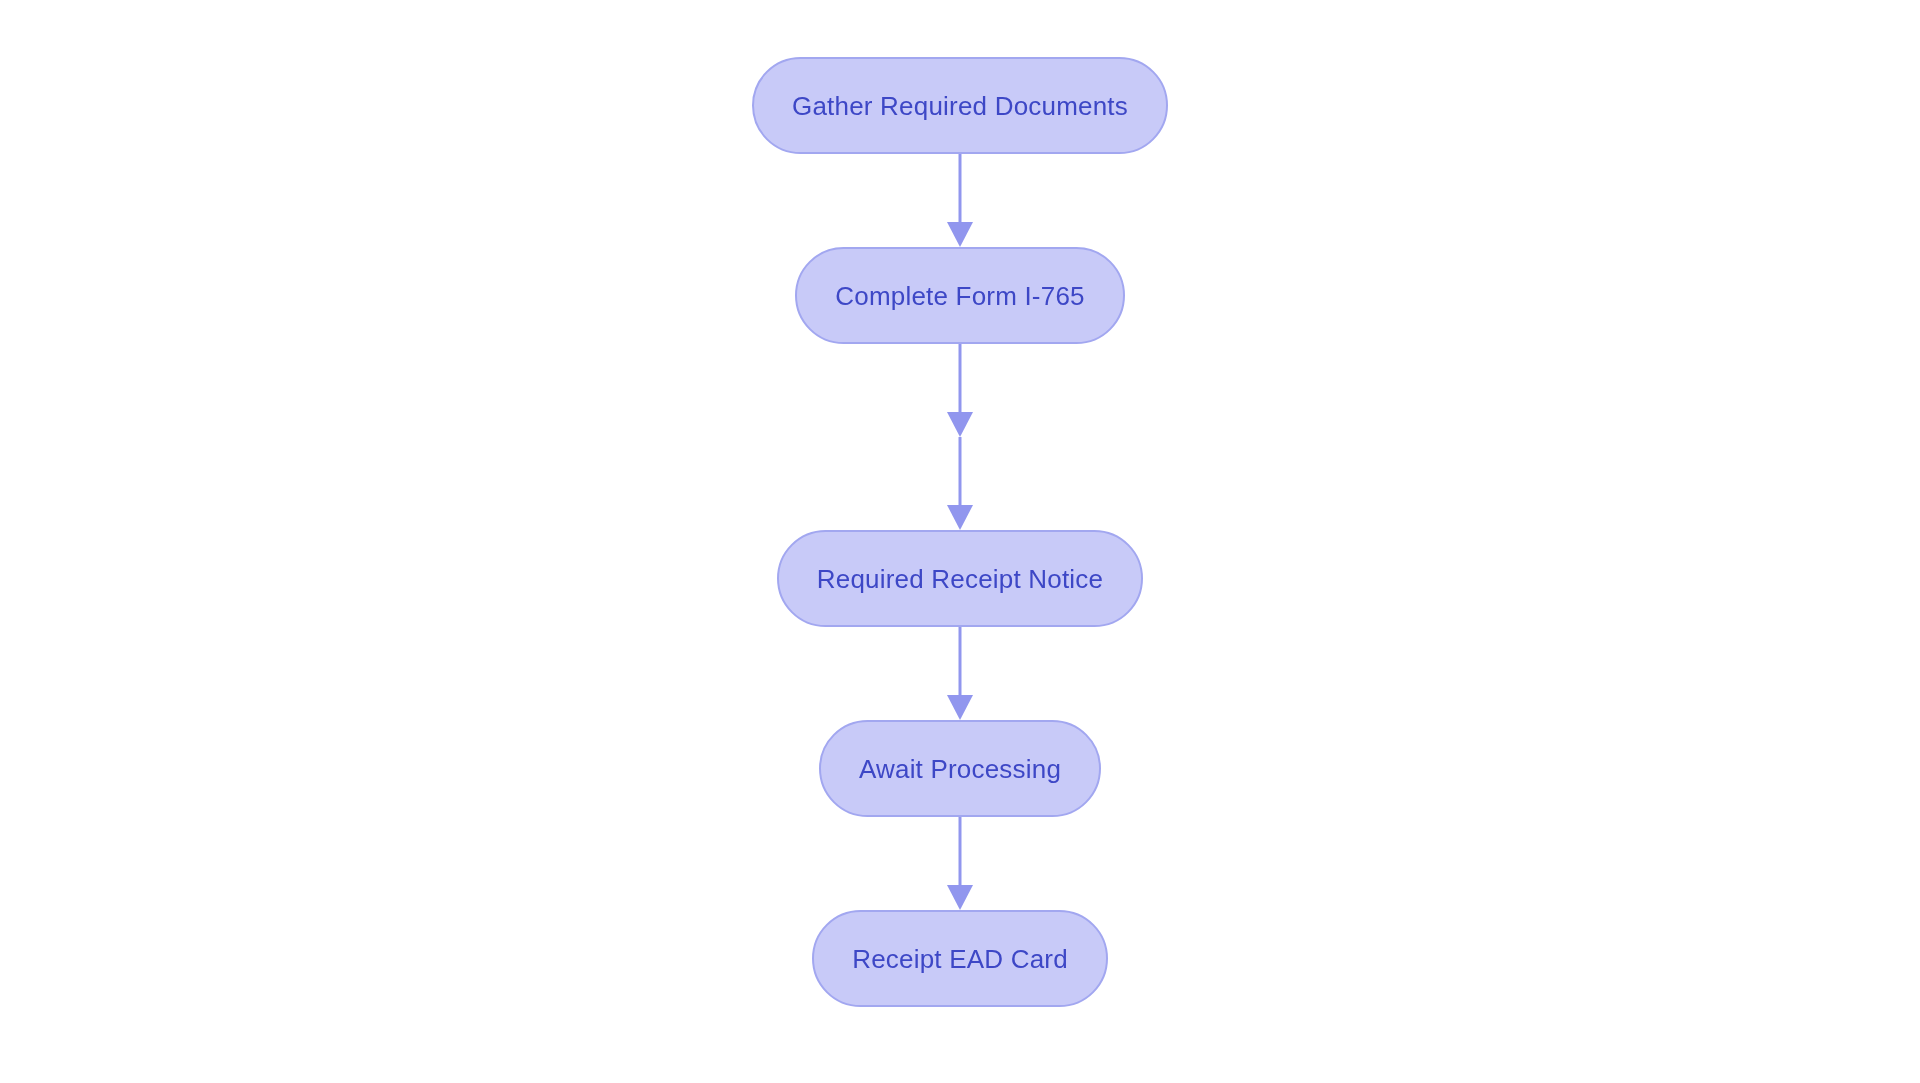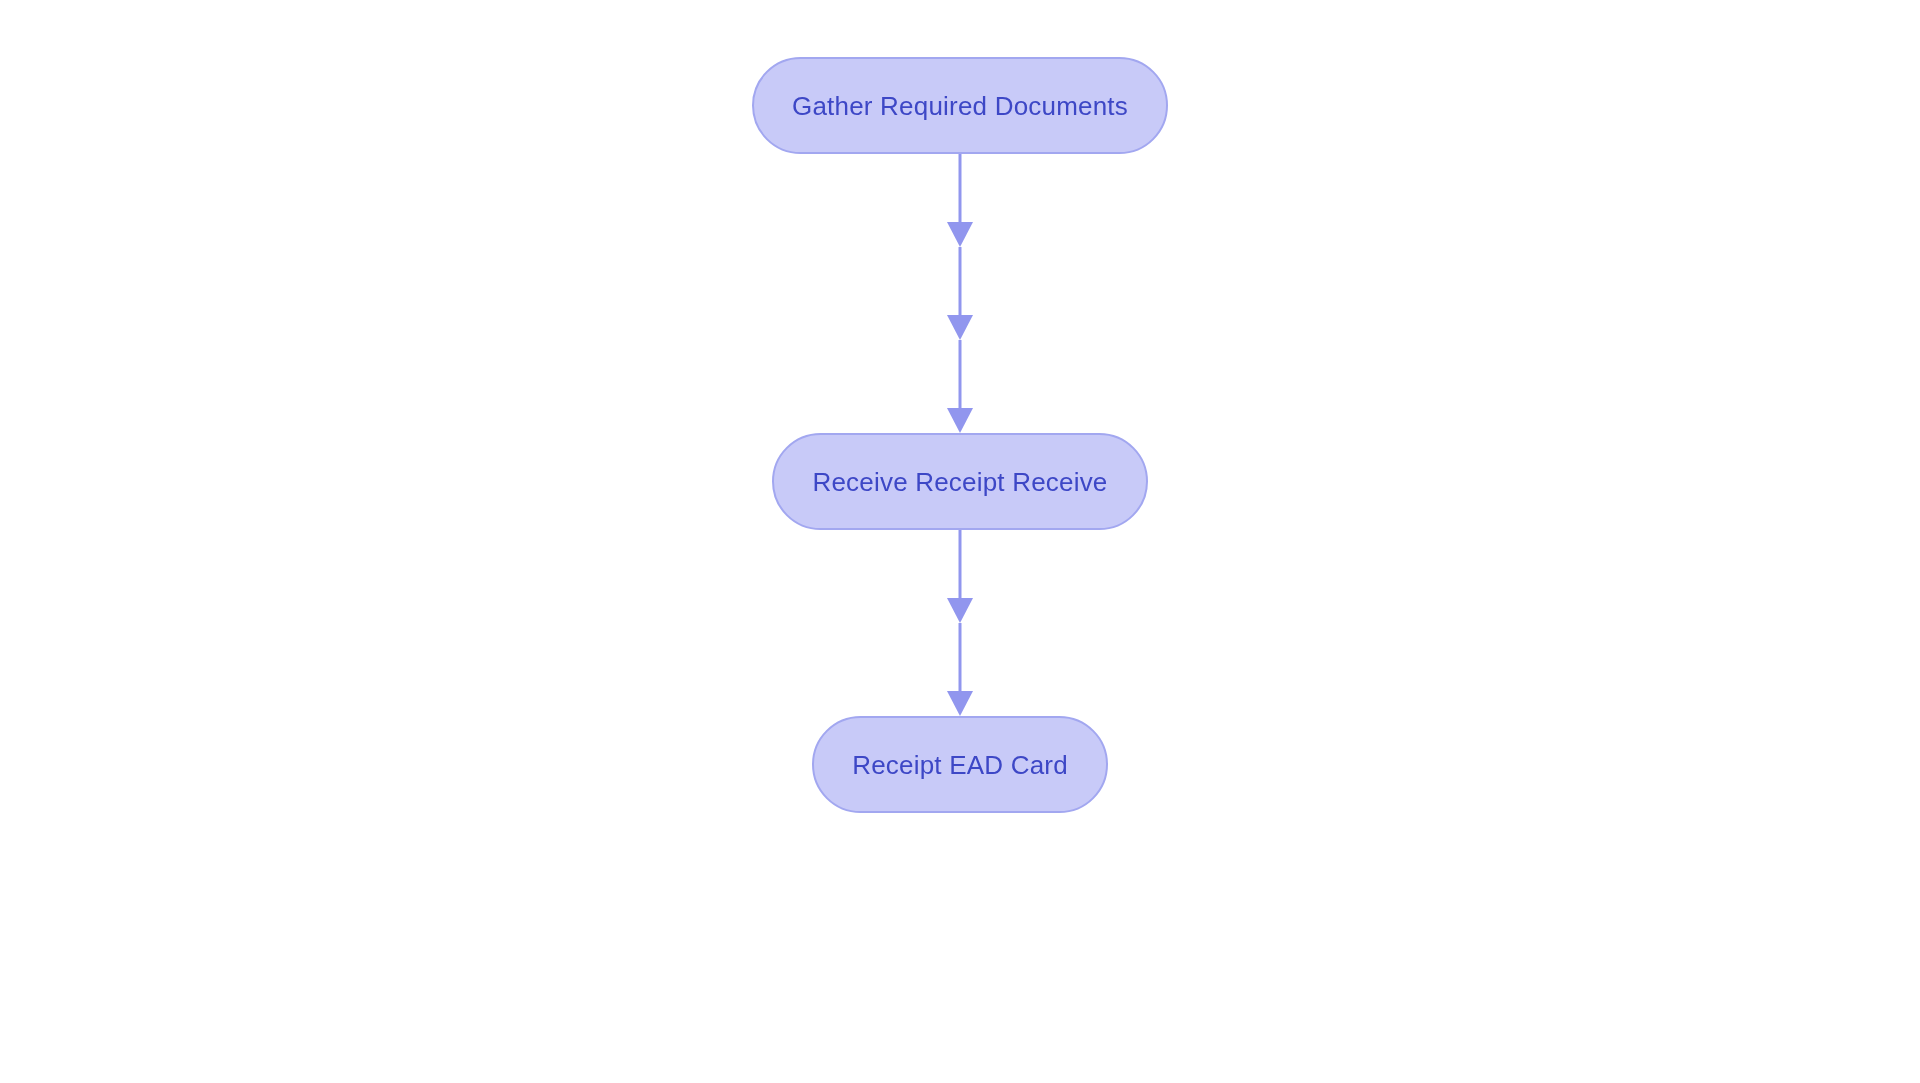--- a/index.html
+++ b/index.html
@@ -67,52 +67,58 @@
     <span class="node-label">Gather Required Documents</span>
   </div>
 
   <div class="edge">
     <svg viewBox="0 0 30 93" xmlns="http://www.w3.org/2000/svg">
       <line x1="15" y1="0" x2="15" y2="72" stroke="var(--arrow)" stroke-width="3"></line>
       <polygon points="2,68 28,68 15,93" fill="var(--arrow)"></polygon>
     </svg>
   </div>
 
-
-  <div class="edge">
-    <svg viewBox="0 0 30 93" xmlns="http://www.w3.org/2000/svg">
-      <line x1="15" y1="0" x2="15" y2="72" stroke="var(--arrow)" stroke-width="3"></line>
-      <polygon points="2,68 28,68 15,93" fill="var(--arrow)"></polygon>
-    </svg>
-  </div>
-
-
-  <div class="edge">
-    <svg viewBox="0 0 30 93" xmlns="http://www.w3.org/2000/svg">
-      <line x1="15" y1="0" x2="15" y2="72" stroke="var(--arrow)" stroke-width="3"></line>
-      <polygon points="2,68 28,68 15,93" fill="var(--arrow)"></polygon>
-    </svg>
-  </div>
-
   <div class="node">
-    <span class="node-label">Receive Receipt Receive</span>
+    <span class="node-label">Complete Form I-765</span>
   </div>
 
   <div class="edge">
     <svg viewBox="0 0 30 93" xmlns="http://www.w3.org/2000/svg">
       <line x1="15" y1="0" x2="15" y2="72" stroke="var(--arrow)" stroke-width="3"></line>
       <polygon points="2,68 28,68 15,93" fill="var(--arrow)"></polygon>
     </svg>
   </div>
 
 
   <div class="edge">
     <svg viewBox="0 0 30 93" xmlns="http://www.w3.org/2000/svg">
       <line x1="15" y1="0" x2="15" y2="72" stroke="var(--arrow)" stroke-width="3"></line>
       <polygon points="2,68 28,68 15,93" fill="var(--arrow)"></polygon>
     </svg>
   </div>
 
   <div class="node">
+    <span class="node-label">Required Receipt Notice</span>
+  </div>
+
+  <div class="edge">
+    <svg viewBox="0 0 30 93" xmlns="http://www.w3.org/2000/svg">
+      <line x1="15" y1="0" x2="15" y2="72" stroke="var(--arrow)" stroke-width="3"></line>
+      <polygon points="2,68 28,68 15,93" fill="var(--arrow)"></polygon>
+    </svg>
+  </div>
+
+  <div class="node">
+    <span class="node-label">Await Processing</span>
+  </div>
+
+  <div class="edge">
+    <svg viewBox="0 0 30 93" xmlns="http://www.w3.org/2000/svg">
+      <line x1="15" y1="0" x2="15" y2="72" stroke="var(--arrow)" stroke-width="3"></line>
+      <polygon points="2,68 28,68 15,93" fill="var(--arrow)"></polygon>
+    </svg>
+  </div>
+
+  <div class="node">
     <span class="node-label">Receipt EAD Card</span>
   </div>
 </div>
 </div>
 
 </body></html>

